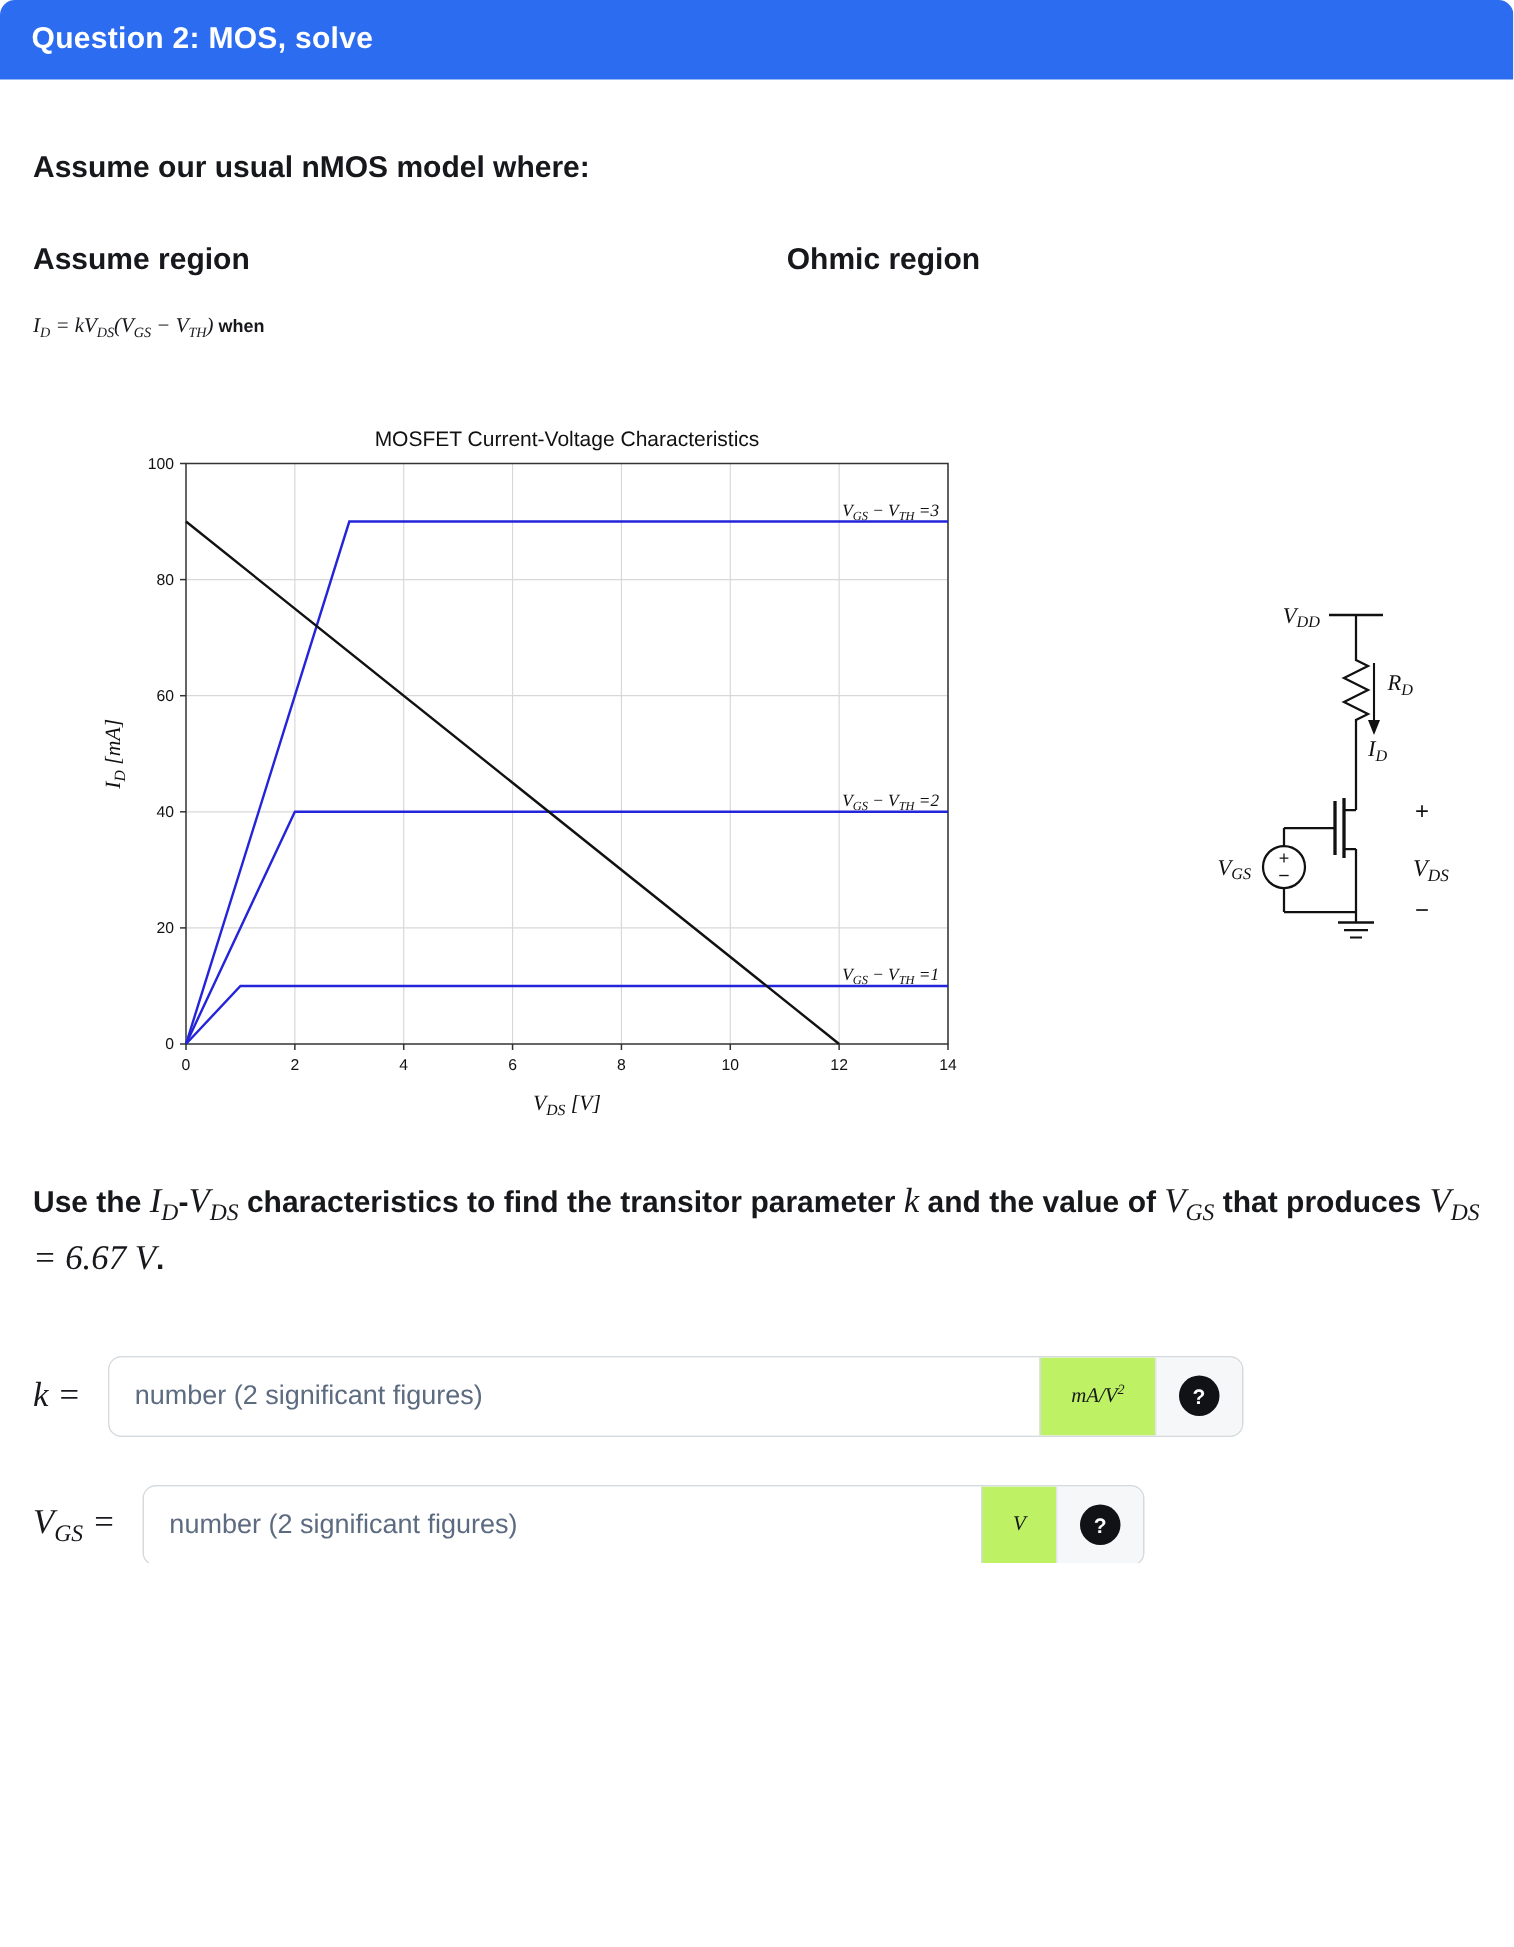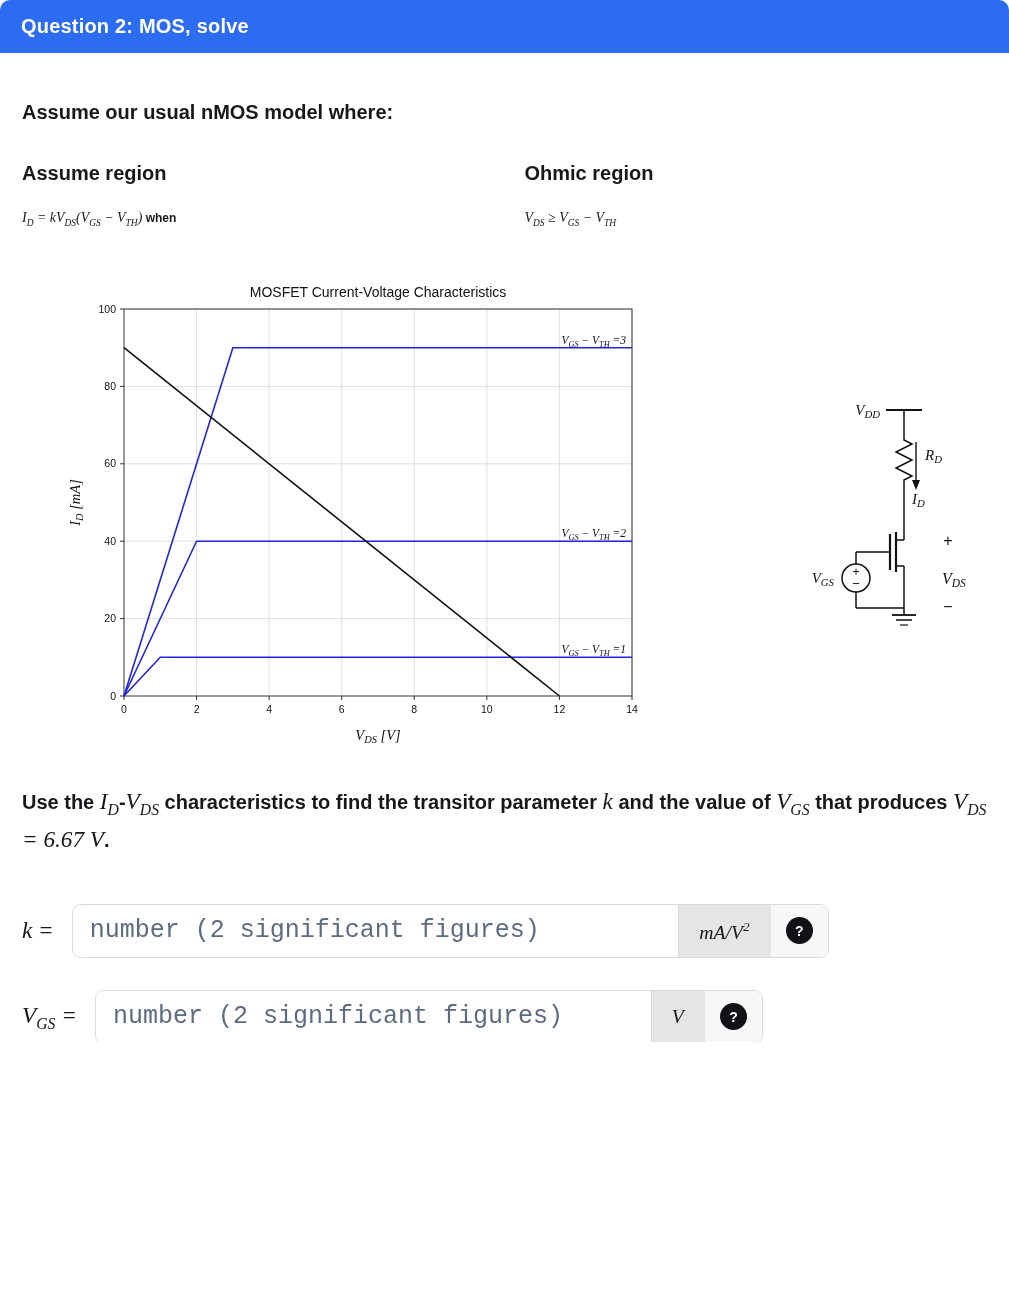--- a/index.html
+++ b/index.html
@@ -19,23 +19,23 @@
 .figure-row{display:flex;align-items:center;margin-top:48px}
 #iv-chart{margin-left:38px;flex:none}
 #circuit{margin-left:26px;flex:none}
 .given{margin-top:30px}
 .task{margin-top:30px}
 .answer-row{display:flex;align-items:center;gap:18px}
 .row-k{margin-top:46px}
 .row-vgs{margin-top:32px}
 .answer-row .label{font-size:20px;font-weight:600}
 .input-group{display:flex;align-items:stretch;height:54px;border:1px solid #d5dade;border-radius:9px;overflow:hidden;background:#fff}
-.input-group input{border:none;outline:none;flex:1;padding:0 17px;font-size:25px;font-family:Liberation Mono, monospace;color:#16181d;background:#fff;min-width:0}
+.input-group input{border:none;outline:none;flex:1;padding:0 17px;font-size:18px;font-family:Liberation Sans, sans-serif;color:#16181d;background:#fff;min-width:0}
 .input-group input::placeholder{color:#5d6b80;font-weight:500;opacity:1}
-.unit{display:flex;align-items:center;padding:0 20px;background:#e5e5e5;border-left:1px solid #d5dade;font-size:17px;color:#17181c}
+.unit{display:flex;align-items:center;padding:0 20px;background:#bef264;border-left:1px solid #d5dade;font-size:12px;color:#17181c}
 .help-cell{display:flex;align-items:center;padding:0 15px;background:#f6f7f9;border-left:1px solid #e2e5e9}
 .help{width:27px;height:27px;border-radius:50%;border:none;background:#101216;color:#fff;font-weight:700;font-size:14px;cursor:pointer;display:flex;align-items:center;justify-content:center;font-family:"Liberation Sans",sans-serif}
 svg .cm{font-family:"Liberation Serif",serif;font-style:italic;fill:#111}
 svg .cs{font-family:"Liberation Sans",sans-serif;fill:#111}
 </style>
 </head>
 <body>
 
 <div class="page">
   <header class="qheader">
@@ -45,21 +45,20 @@
   <main class="content">
     <p class="lead">Assume our usual nMOS model where:</p>
 
     <div class="regions">
       <section class="region">
         <h2>Assume region</h2>
         <p class="eq"><span class="math">I<sub>D</sub> = kV<sub>DS</sub>(V<sub>GS</sub> − V<sub>TH</sub>)</span> when</p>
       </section>
       <section class="region">
         <h2>Ohmic region</h2>
-        <p class="eq"><span class="math">V<sub>DS</sub> ≥ V<sub>GS</sub> − V<sub>TH</sub></span></p>
       </section>
     </div>
 
 
     <div class="figure-row">
       <svg id="iv-chart" width="660" height="475">
           <line x1="136.57142857142856" x2="136.57142857142856" y1="30" y2="417" stroke="#d8d8d8" stroke-width="0.8"></line>
           <line x1="209.14285714285714" x2="209.14285714285714" y1="30" y2="417" stroke="#d8d8d8" stroke-width="0.8"></line>
           <line x1="281.71428571428567" x2="281.71428571428567" y1="30" y2="417" stroke="#d8d8d8" stroke-width="0.8"></line>
           <line x1="354.2857142857143" x2="354.2857142857143" y1="30" y2="417" stroke="#d8d8d8" stroke-width="0.8"></line>

